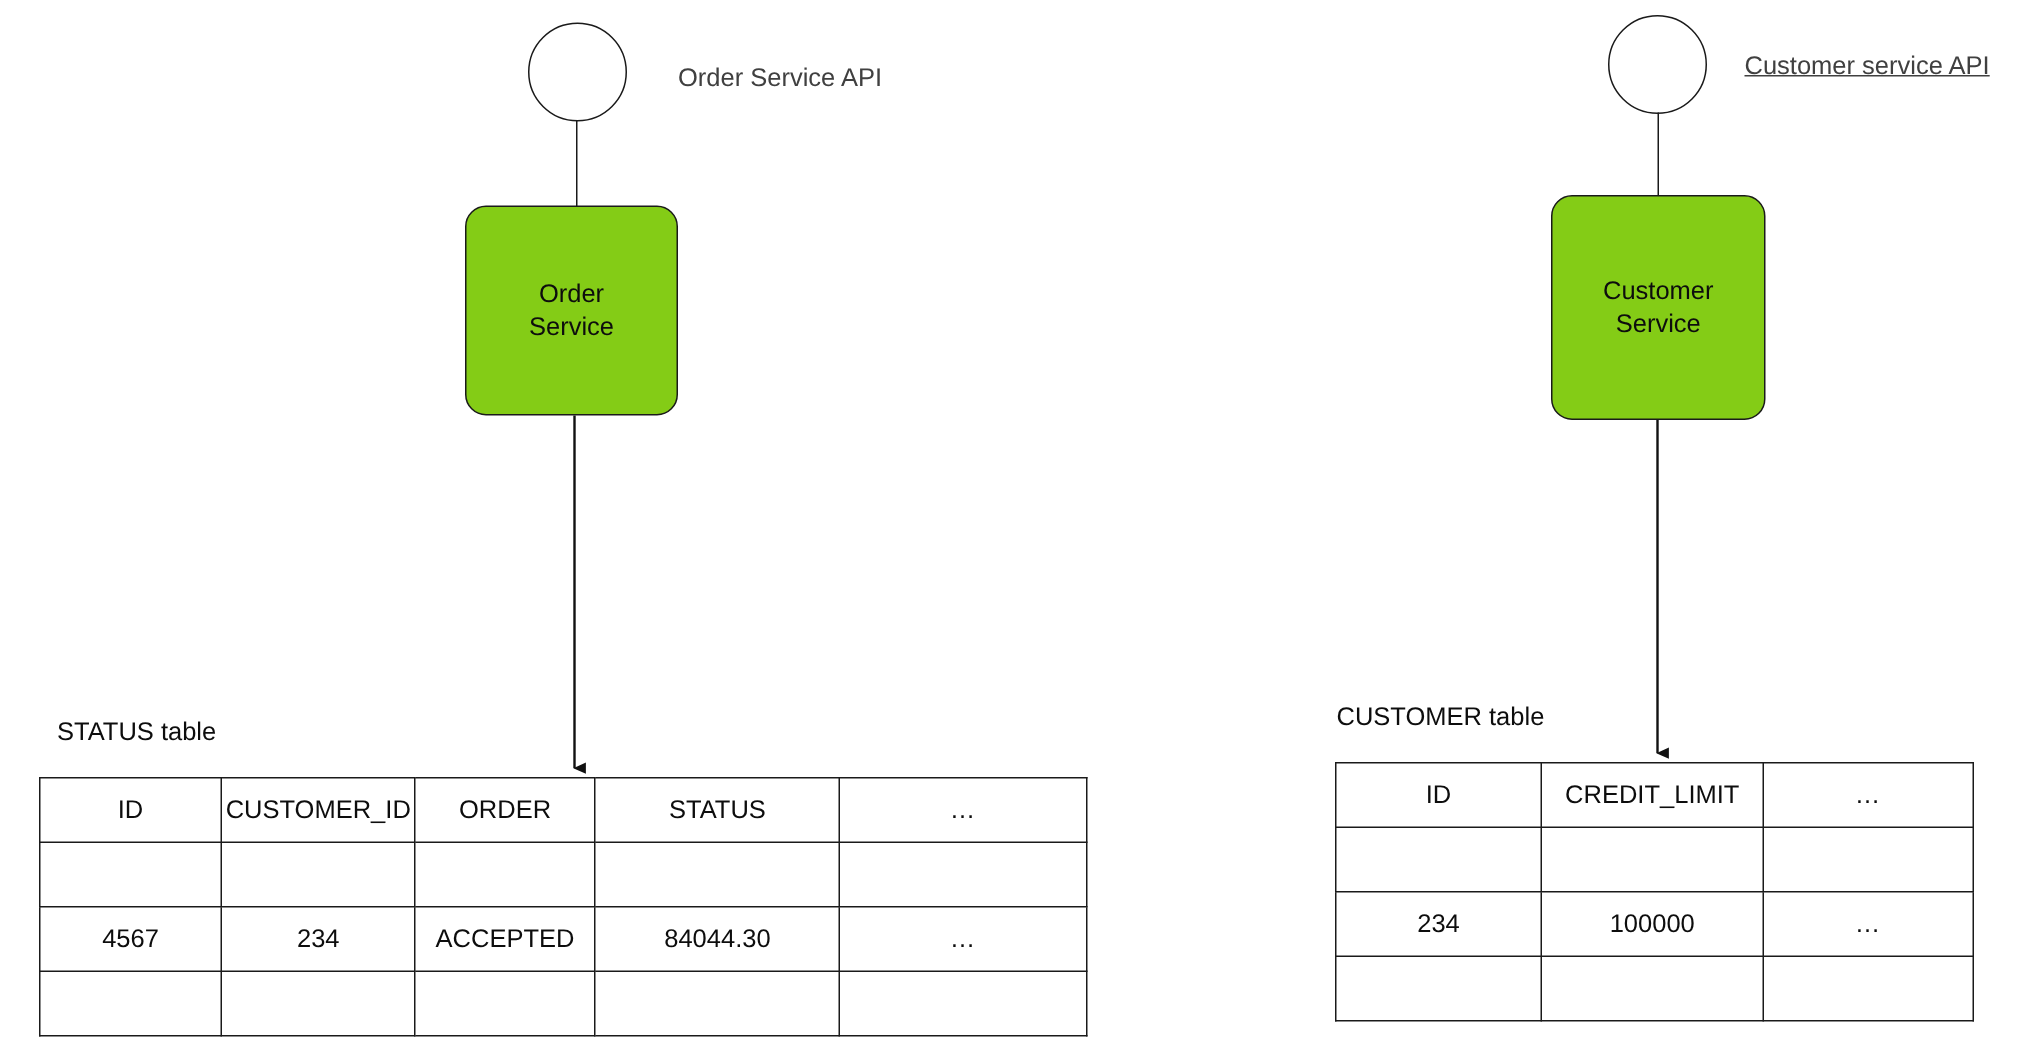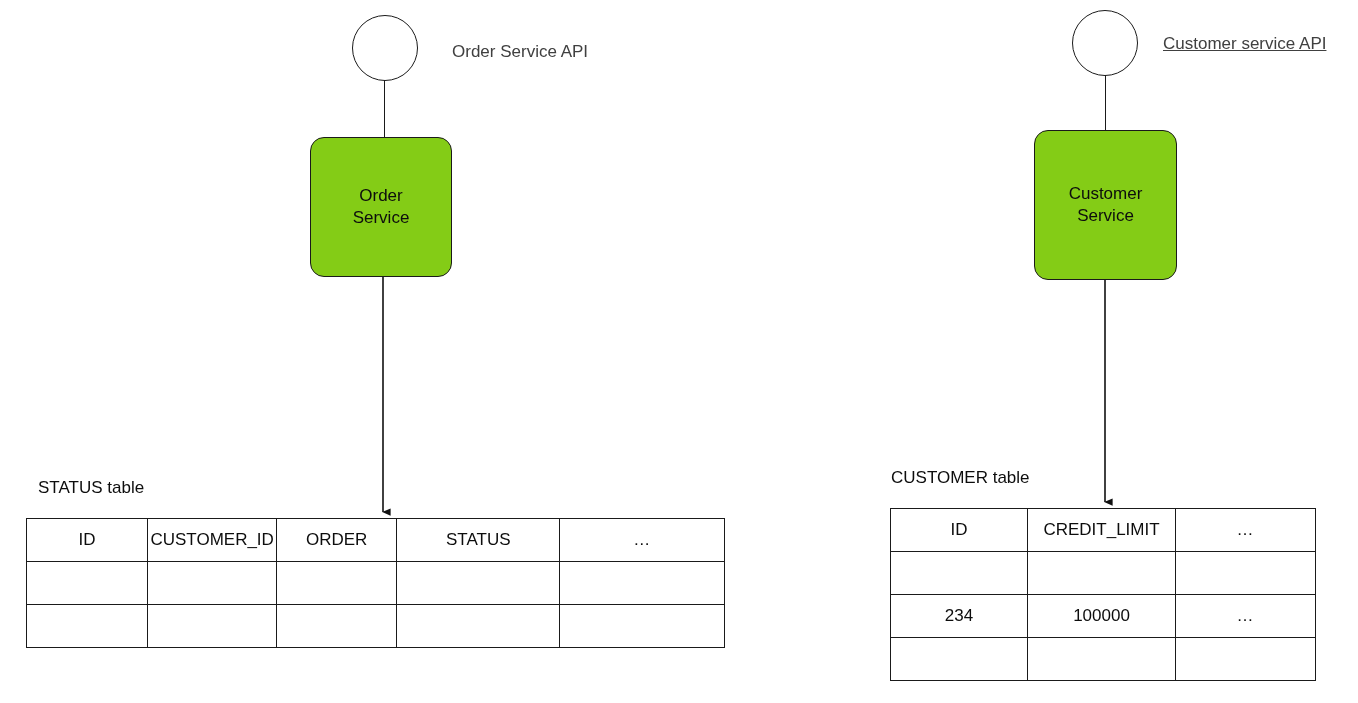--- a/index.html
+++ b/index.html
@@ -151,20 +151,27 @@
         <td class="ellipsis-cell">…</td>
       </tr>
       <tr>
         <td class="empty"></td>
         <td class="empty"></td>
         <td class="empty"></td>
         <td class="empty"></td>
         <td class="empty"></td>
       </tr>
       <tr>
+        <td>4567</td>
+        <td>234</td>
+        <td>ACCEPTED</td>
+        <td>84044.30</td>
+        <td class="ellipsis-cell">…</td>
+      </tr>
+      <tr>
         <td class="empty"></td>
         <td class="empty"></td>
         <td class="empty"></td>
         <td class="empty"></td>
         <td class="empty"></td>
       </tr>
     </tbody>
   </table>
 
   <div class="table-caption" style="left:891px; top:468px;">CUSTOMER table</div>

